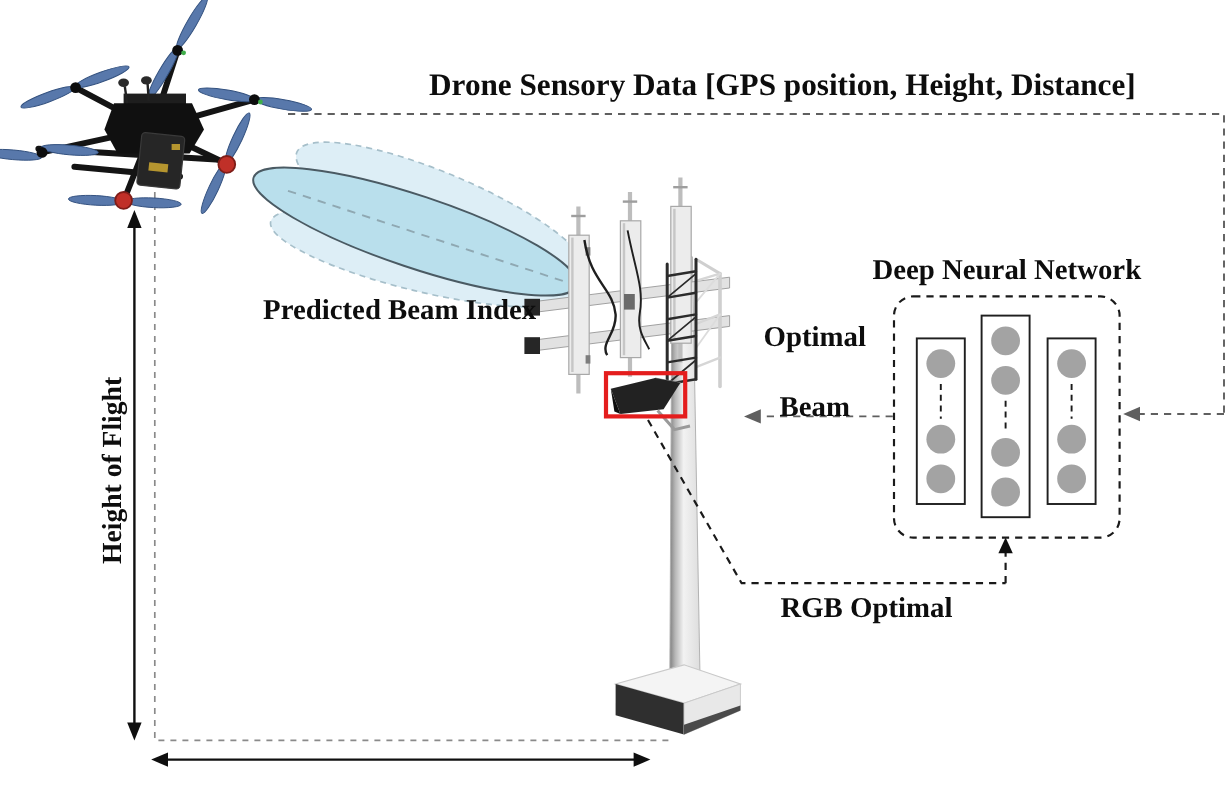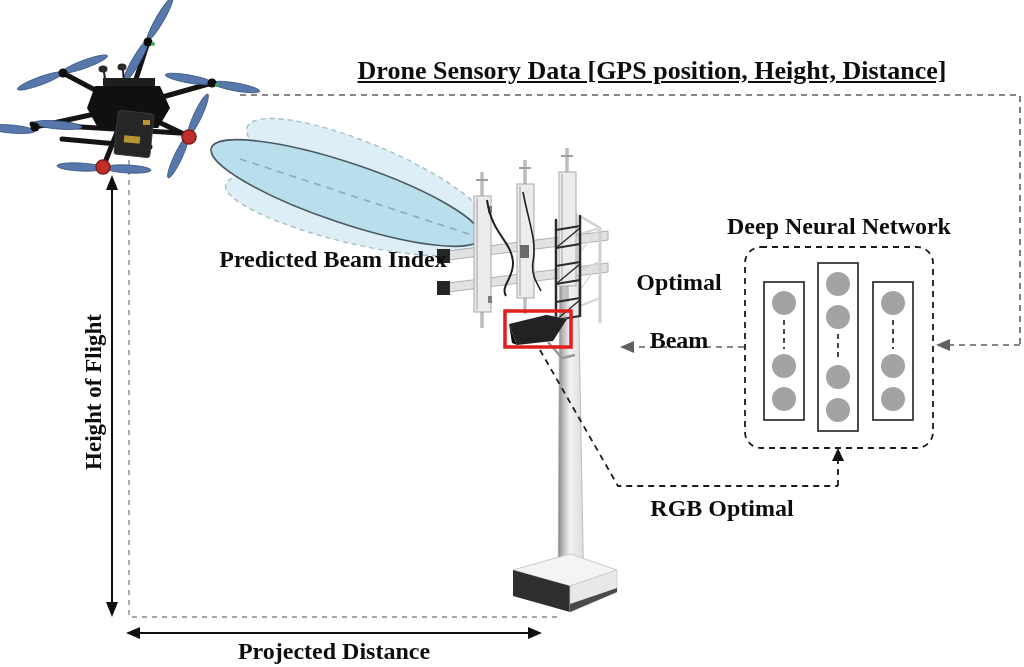--- a/index.html
+++ b/index.html
@@ -8,21 +8,21 @@
     font-family:"Liberation Serif", "DejaVu Serif", serif;
     color:var(--text,#0d0d0d);overflow:hidden;
   }
   svg{position:absolute;left:0;top:0;}
   .lbl{
     position:absolute;transform:translate(-50%,-50%);
     font-weight:bold;white-space:nowrap;text-align:center;
     color:var(--text,#0d0d0d);
   }
   .lbl.two{white-space:pre-line;line-height:29px;}
-  .fs26{font-size:26px;text-decoration:underline;} .fs24{font-size:24px;} .fs23{font-size:23px;}
+  .fs26{font-size:26px;} .fs24{font-size:24px;} .fs23{font-size:23px;}
   .rot90{transform:translate(-50%,-50%) rotate(-90deg);}
   
   .beam-main{fill:var(--beam-main);stroke:var(--beam-outline);stroke-width:1.6;}
   .beam-light{fill:var(--beam-light);stroke:var(--beam-outline-light);stroke-width:1.4;stroke-dasharray:5 4;}
   .beam-axis{stroke:var(--beam-axis);stroke-width:1.6;stroke-dasharray:7 6;fill:none;}
   .dash-dark{stroke:var(--line-dark);stroke-width:1.8;stroke-dasharray:6 5;fill:none;}
   .dash-gray{stroke:var(--line-gray);stroke-width:1.6;stroke-dasharray:6 5;fill:none;}
   .dash-light{stroke:var(--line-light-gray);stroke-width:1.4;stroke-dasharray:5 5;fill:none;}
   .solid-black{stroke:#0f0f0f;stroke-width:2;fill:none;}
   .tri-black{fill:#0f0f0f;} .tri-gray{fill:var(--line-gray);}
@@ -223,14 +223,13 @@
 
 <div class="lbl fs26" style="left:652px;top:71px">Drone Sensory Data [GPS position, Height, Distance]</div>
 <div class="lbl fs24" style="left:333px;top:259px">Predicted Beam Index</div>
 <div class="lbl fs24" style="left:839px;top:226px">Deep Neural Network</div>
 <div class="lbl fs24 two" style="left:679px;top:311px">
   <div>Optimal</div>
   <div>Beam</div>
 </div>
 <div class="lbl fs24" style="left:722px;top:508px">RGB Optimal</div>
 <div class="lbl fs23 rot90" style="left:94px;top:392px">Height of Flight</div>
-<div class="lbl fs24" style="left:334px;top:651px">Projected Distance</div>
 </div>
 
 </body></html>

